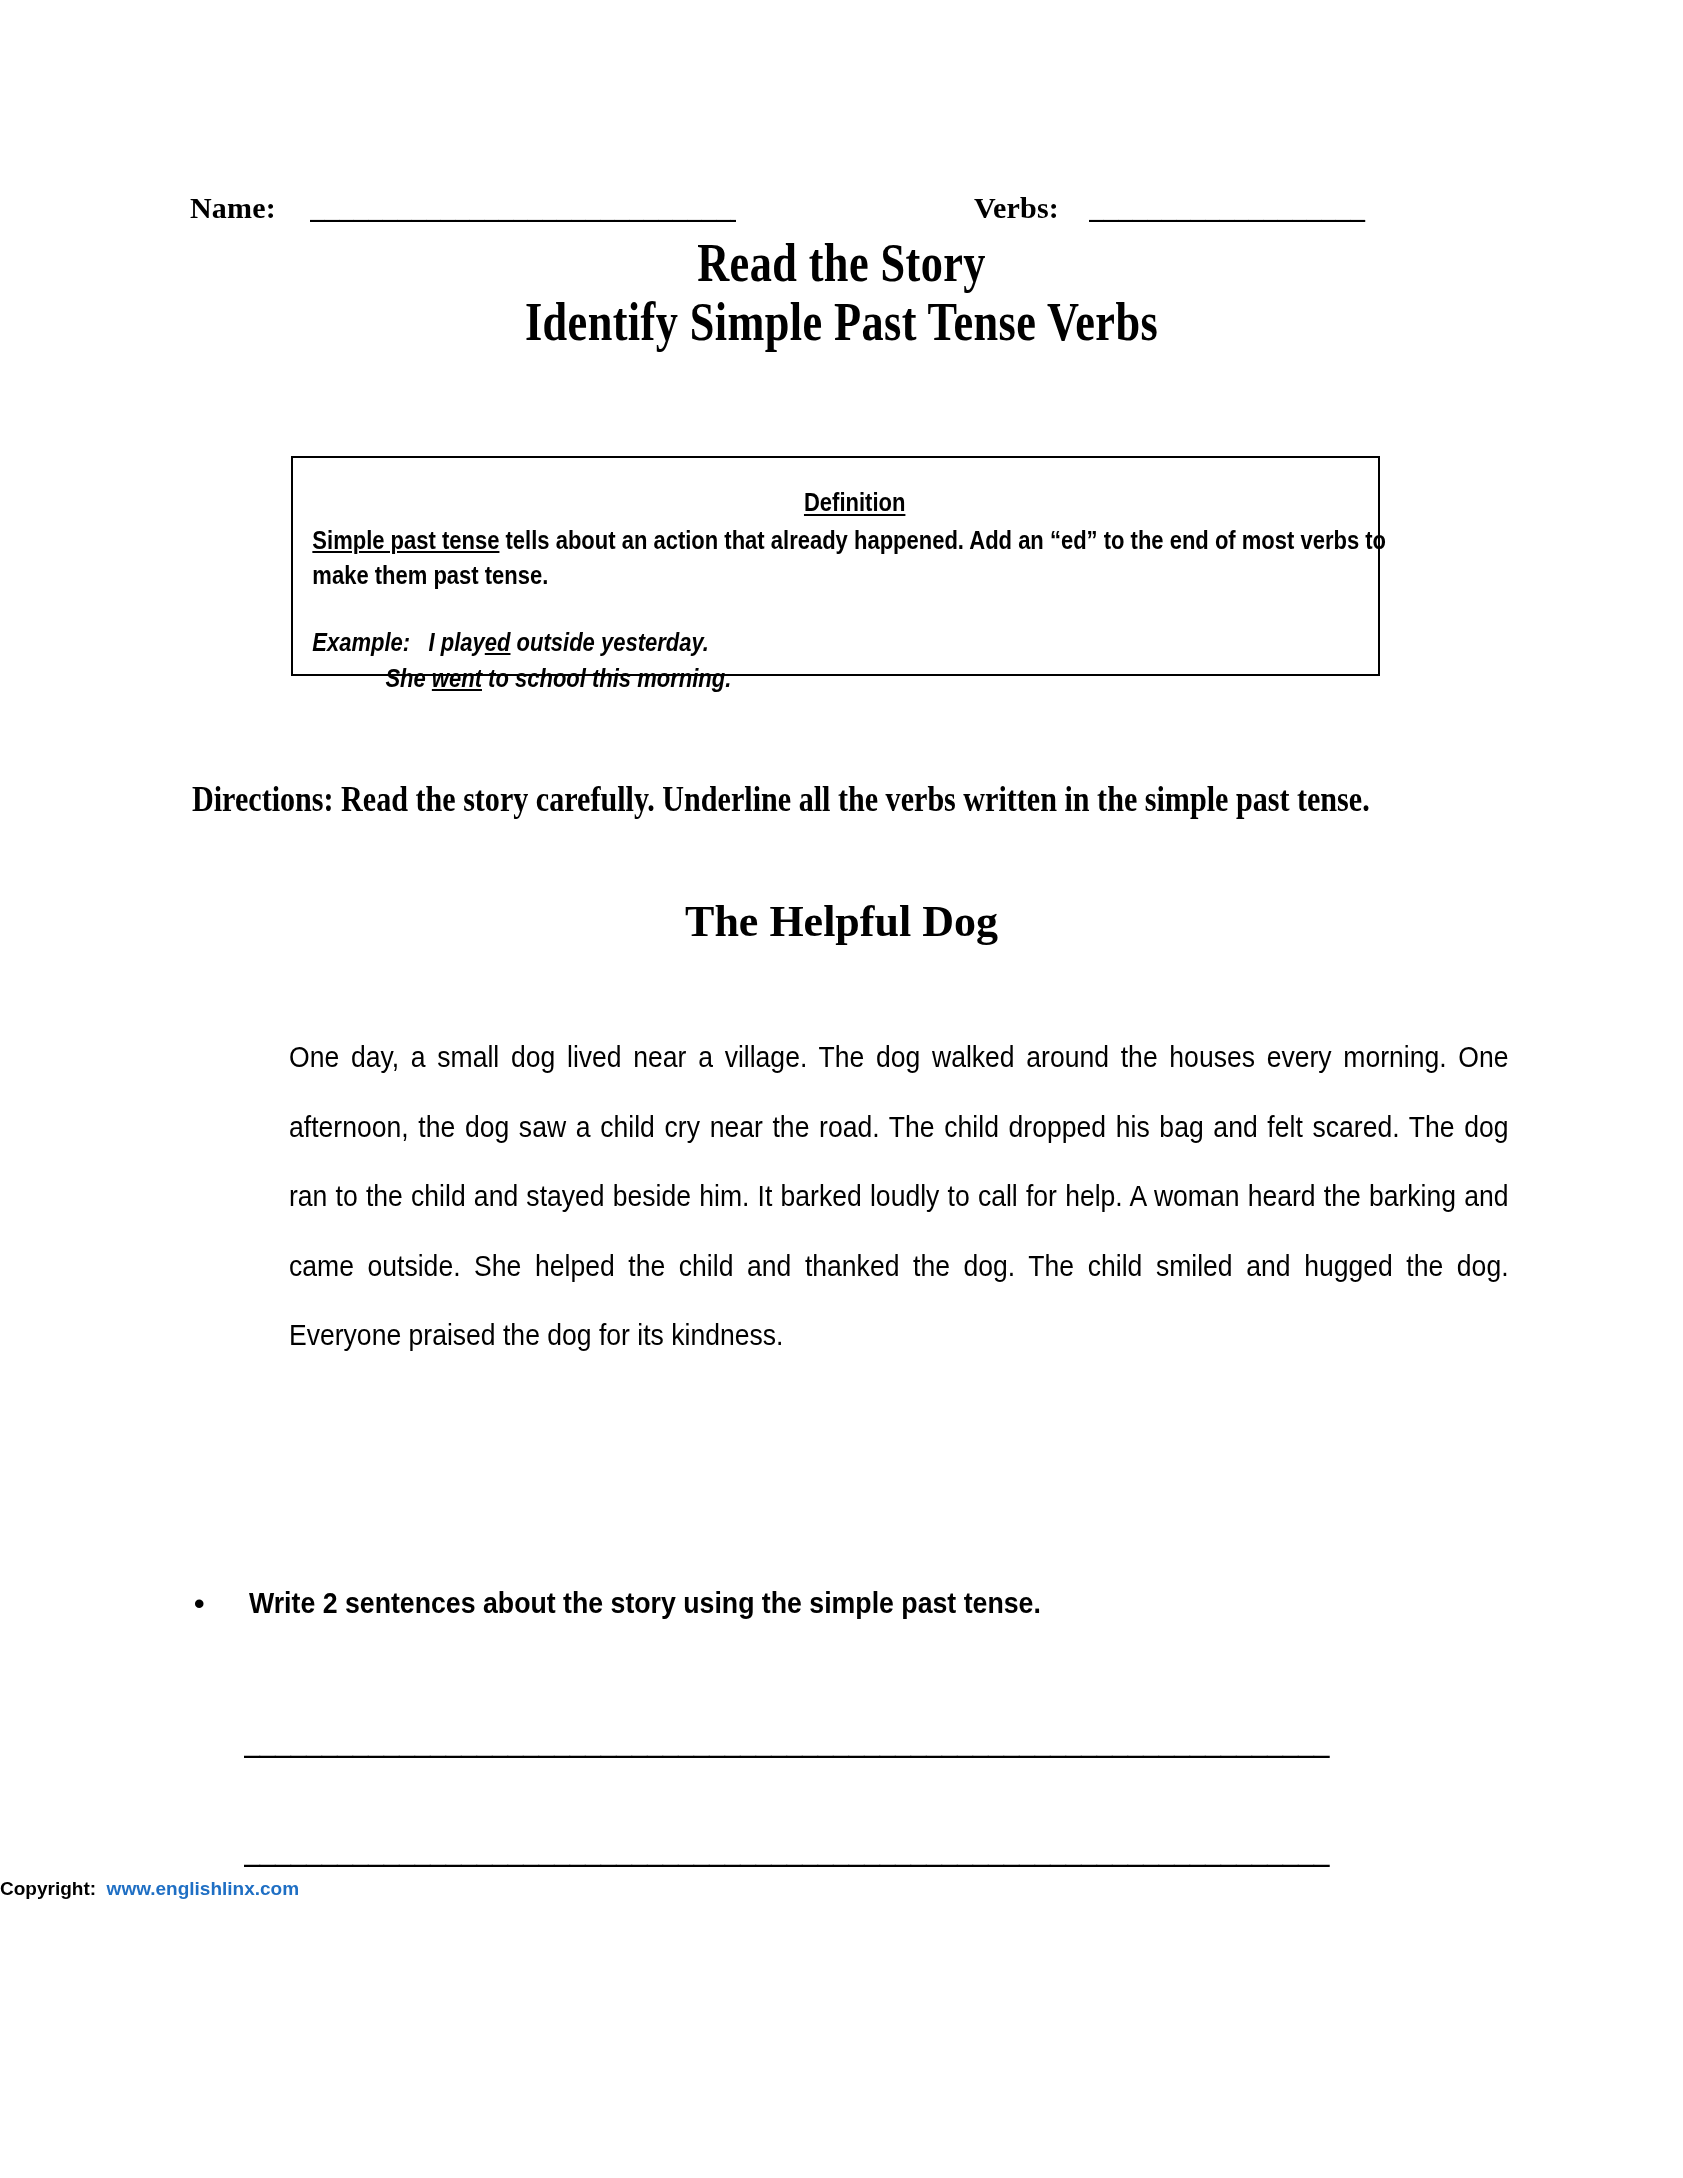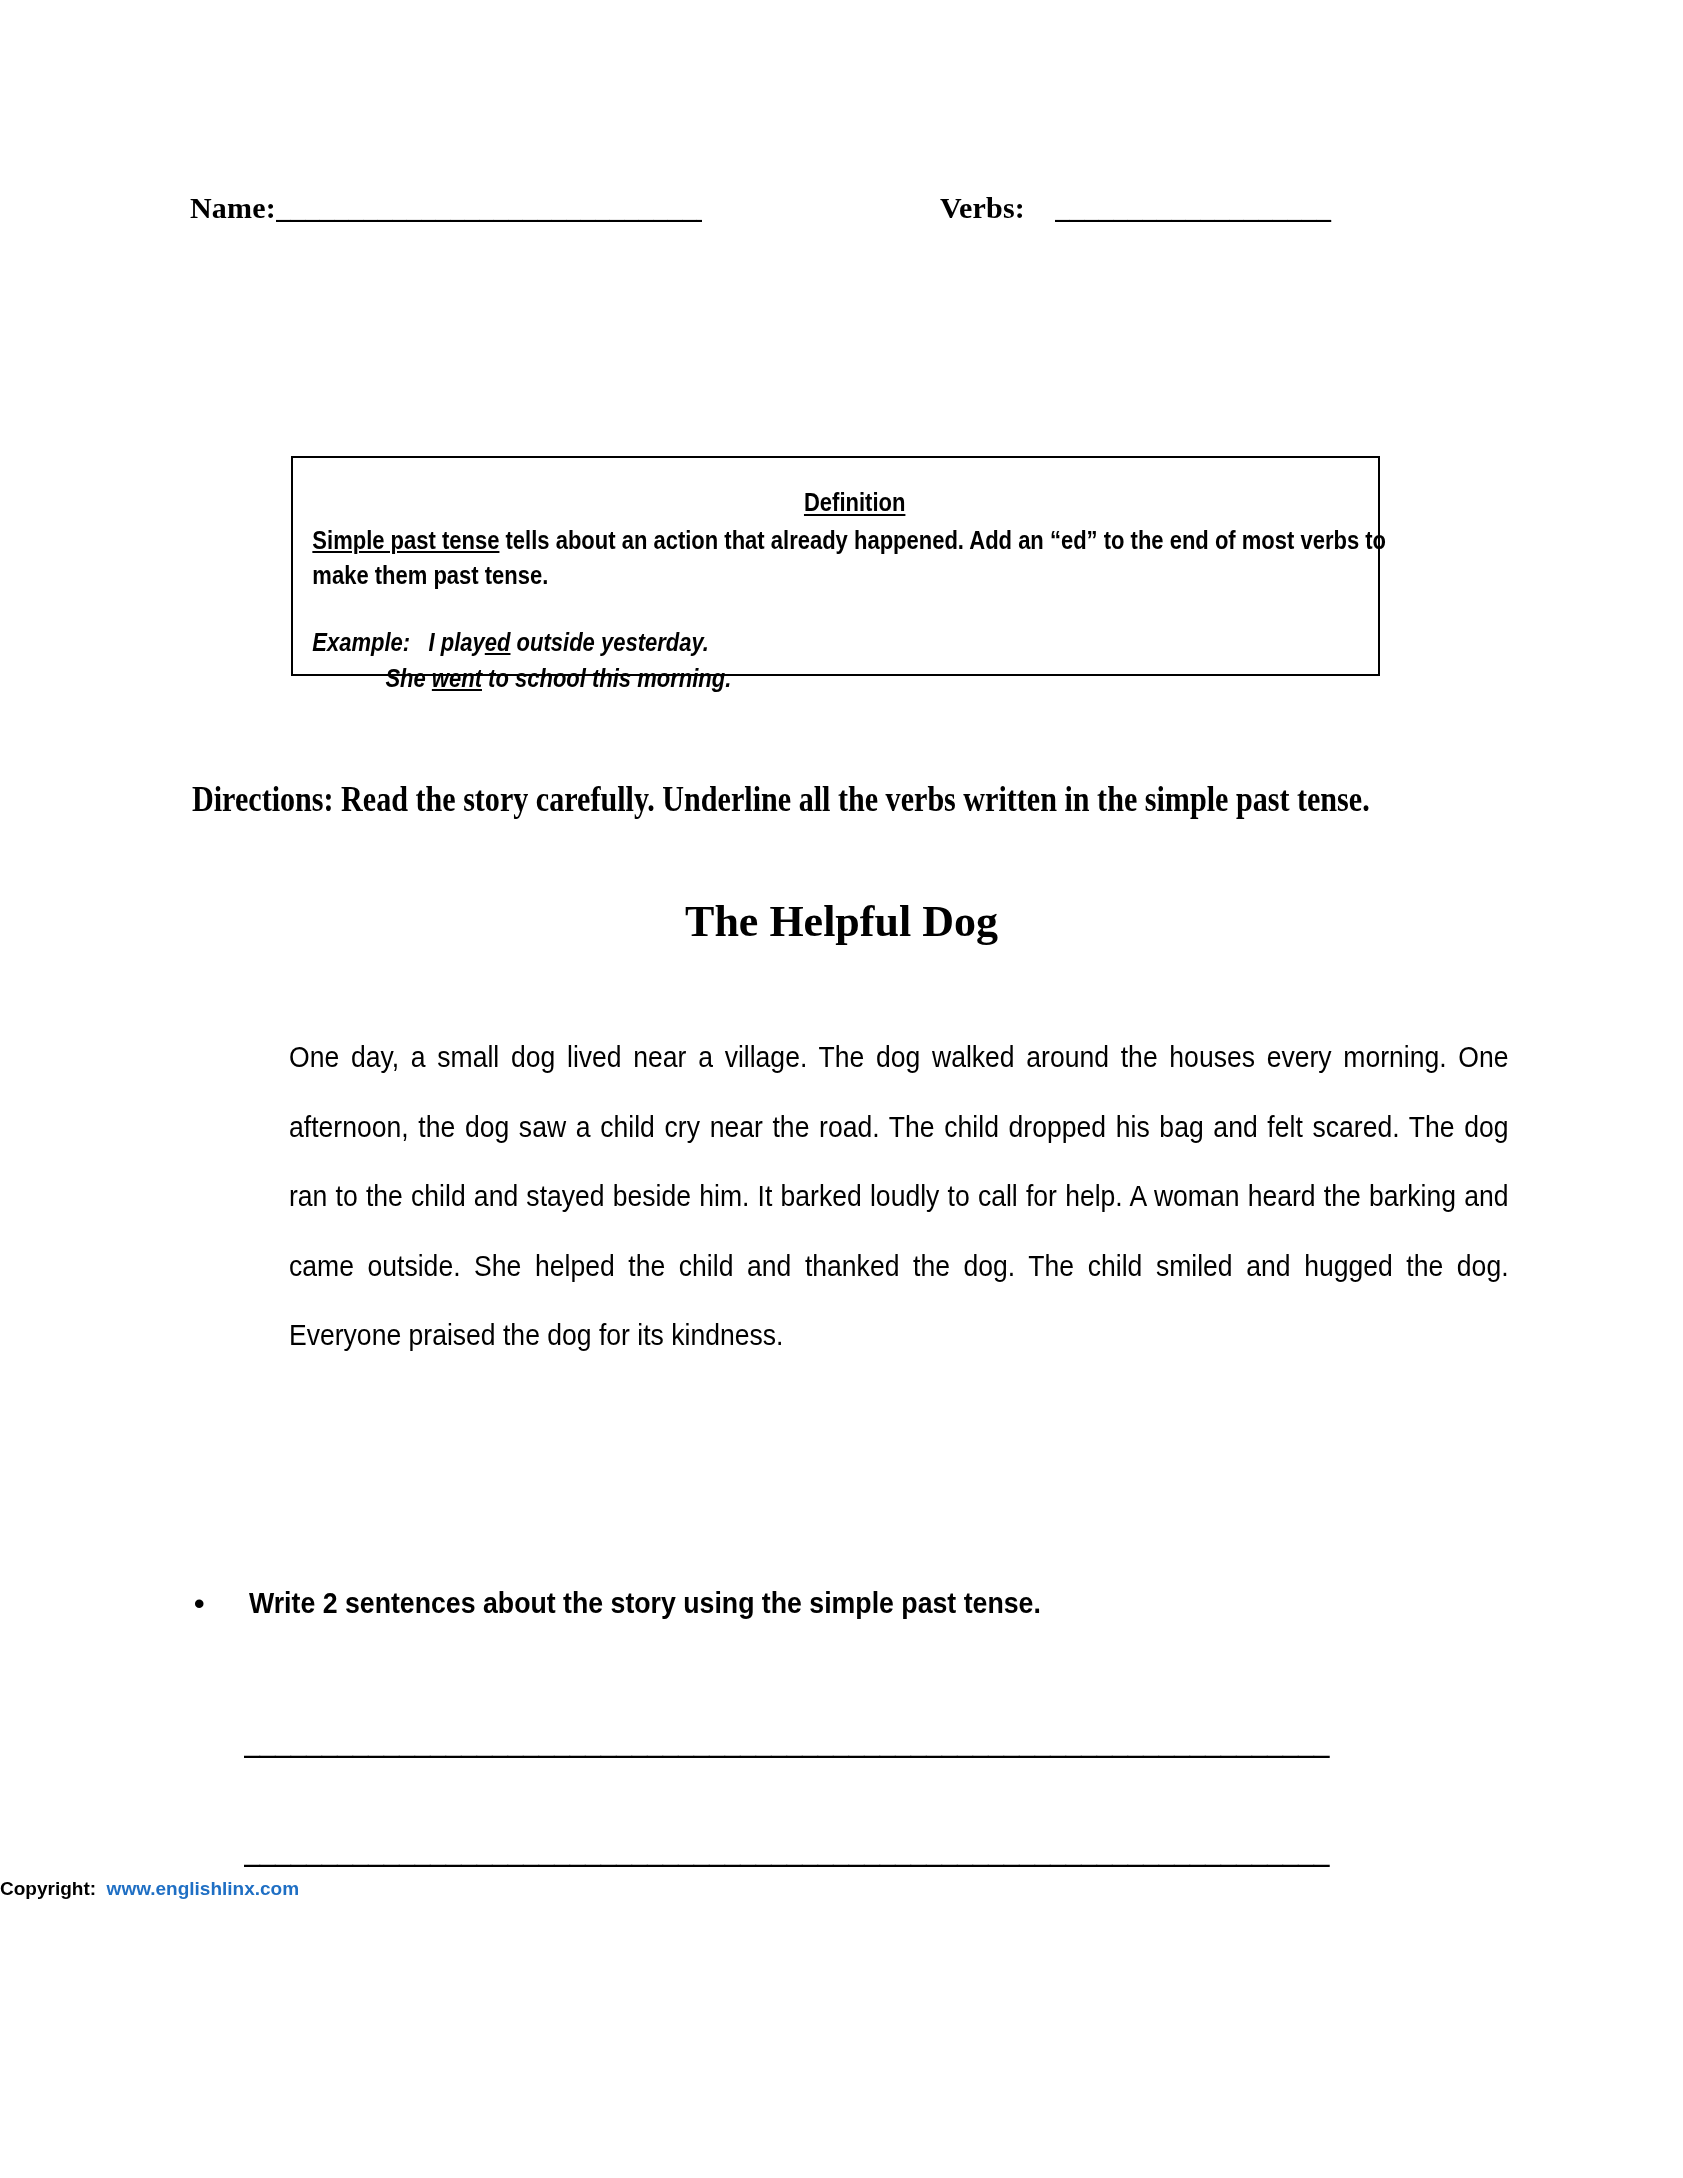--- a/index.html
+++ b/index.html
@@ -29,21 +29,21 @@
     top: 191px;
     width: 1307px;
     display: flex;
     justify-content: flex-start;
     align-items: baseline;
     font-family: "Liberation Serif", serif;
     font-weight: bold;
     font-size: 30px;
     letter-spacing: 0.2px;
   }
-  .field-name { display: flex; align-items: baseline; }
+  .field-name { display: flex; align-items: baseline; gap: 34px; }
   .field-date { display: flex; align-items: baseline; margin-left: 238px; }
   .field-label { white-space: pre; }
   .rule {
     display: inline-block;
     white-space: nowrap;
     overflow: hidden;
     letter-spacing: -0.5px;
     font-family: "Liberation Serif", serif;
     font-weight: bold;
   }
@@ -225,20 +225,24 @@
     <div class="field-name">
       <span class="field-label">Name:</span>
       <span class="rule rule-name">_______________________________</span>
     </div>
     <div class="field-date">
       <span class="field-label">Verbs:</span>
       <span class="rule rule-date">___________________</span>
     </div>
   </div>
 
+  <div class="title-block">
+    <div class="title-line-1">Read the Story</div>
+    <div class="title-line-2">Identify Simple Past Tense Verbs</div>
+  </div>
 
   <div class="definition-box">
     <div class="def-inner">
       <div class="def-heading">Definition</div>
       <div class="def-body"><span class="u">Simple past tense</span><span> tells about an action that already happened. Add an “ed” to the end of most verbs to make them past tense.</span></div>
       <div class="def-examples">
         <div><span>Example:</span>&nbsp;&nbsp;&nbsp;<span>I play</span><span class="u">ed</span><span> outside yesterday.</span></div>
         <div><span class="ex-indent"></span><span>She </span><span class="u">went</span><span> to school this morning.</span></div>
       </div>
     </div>

